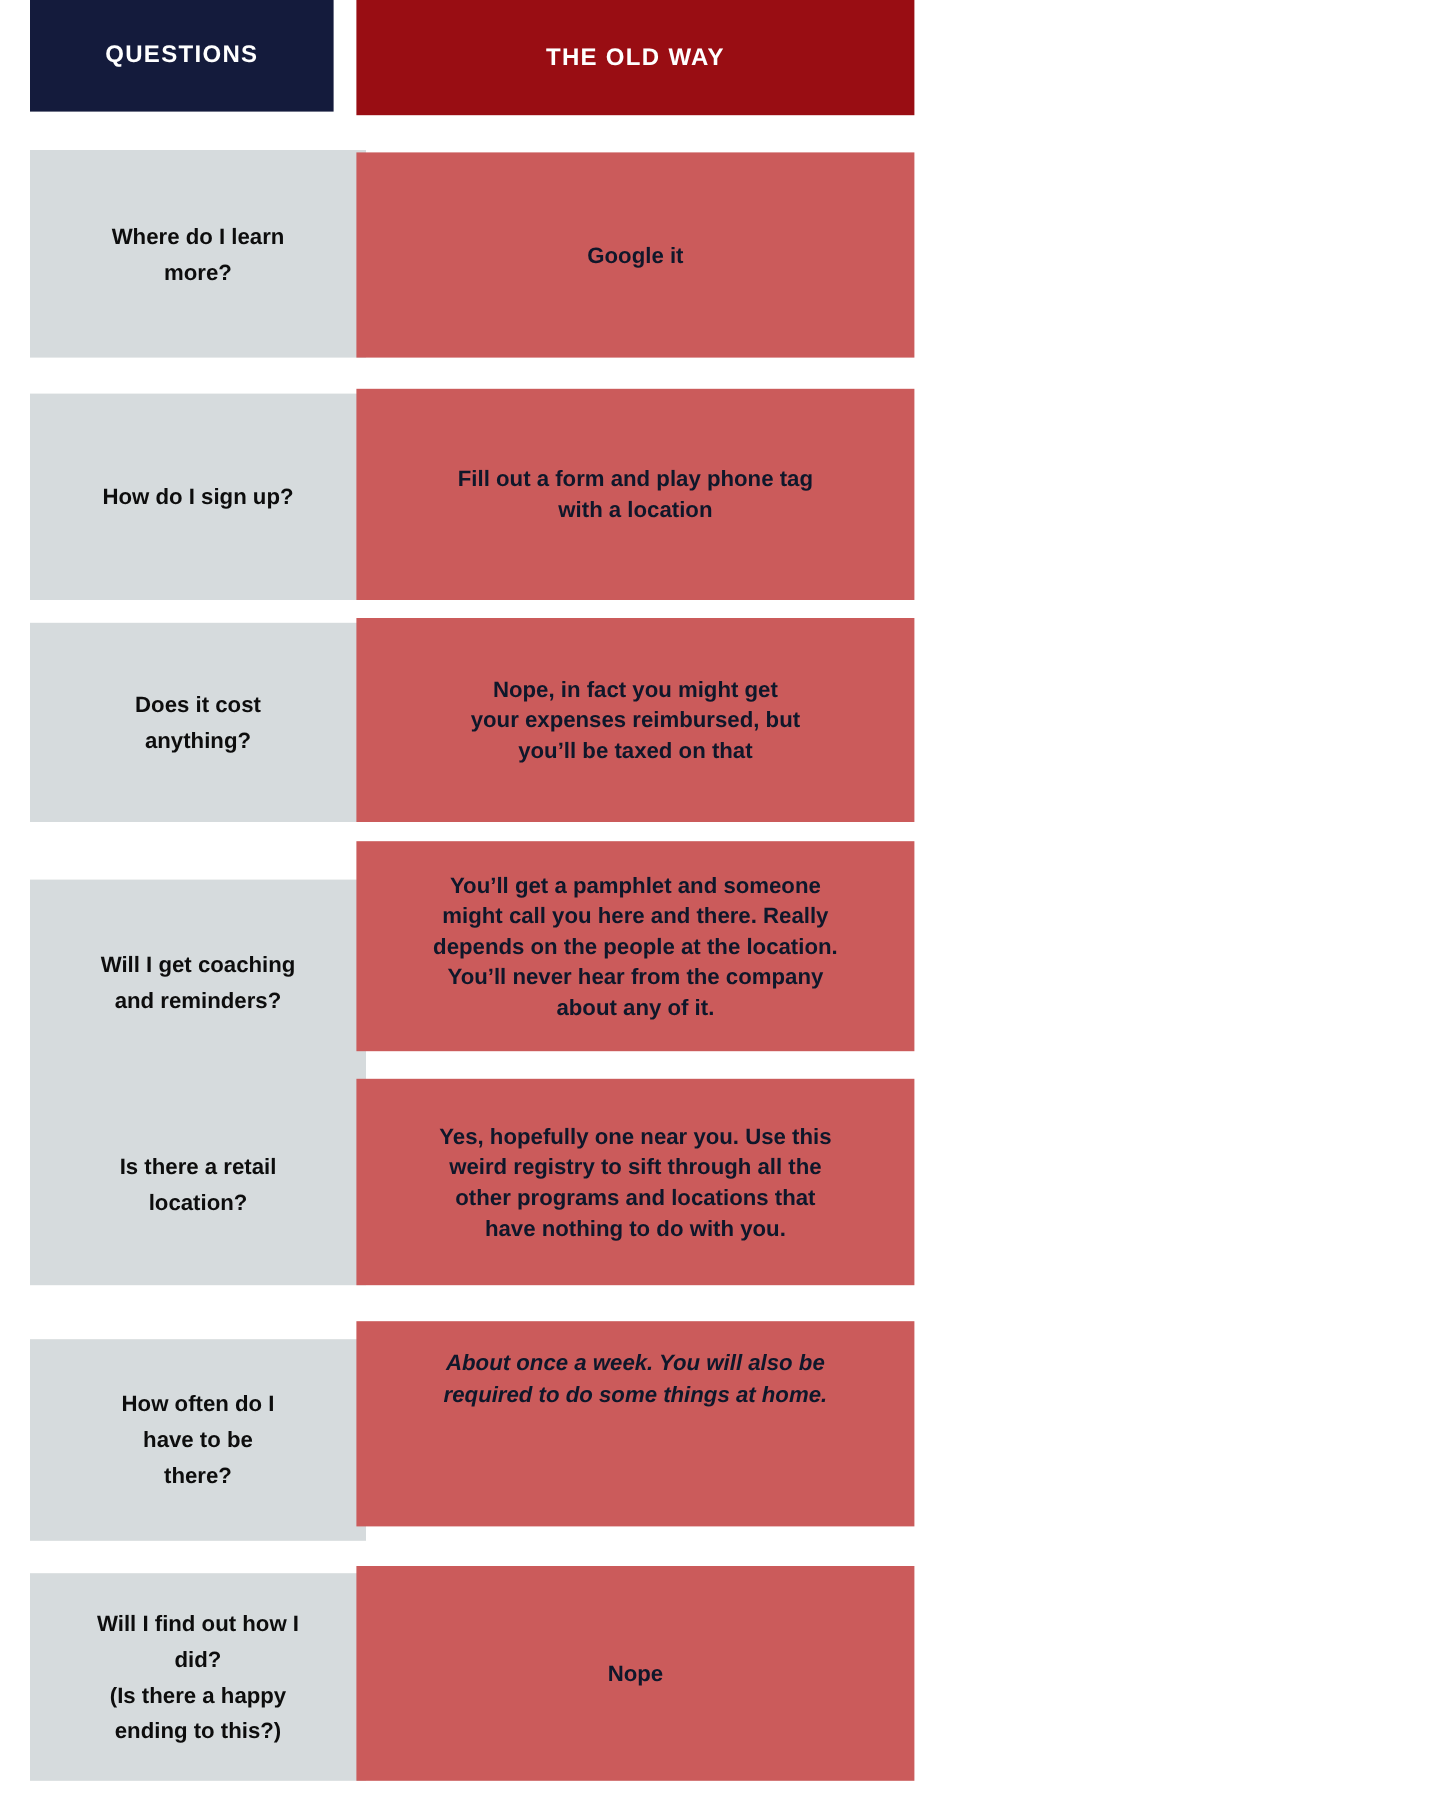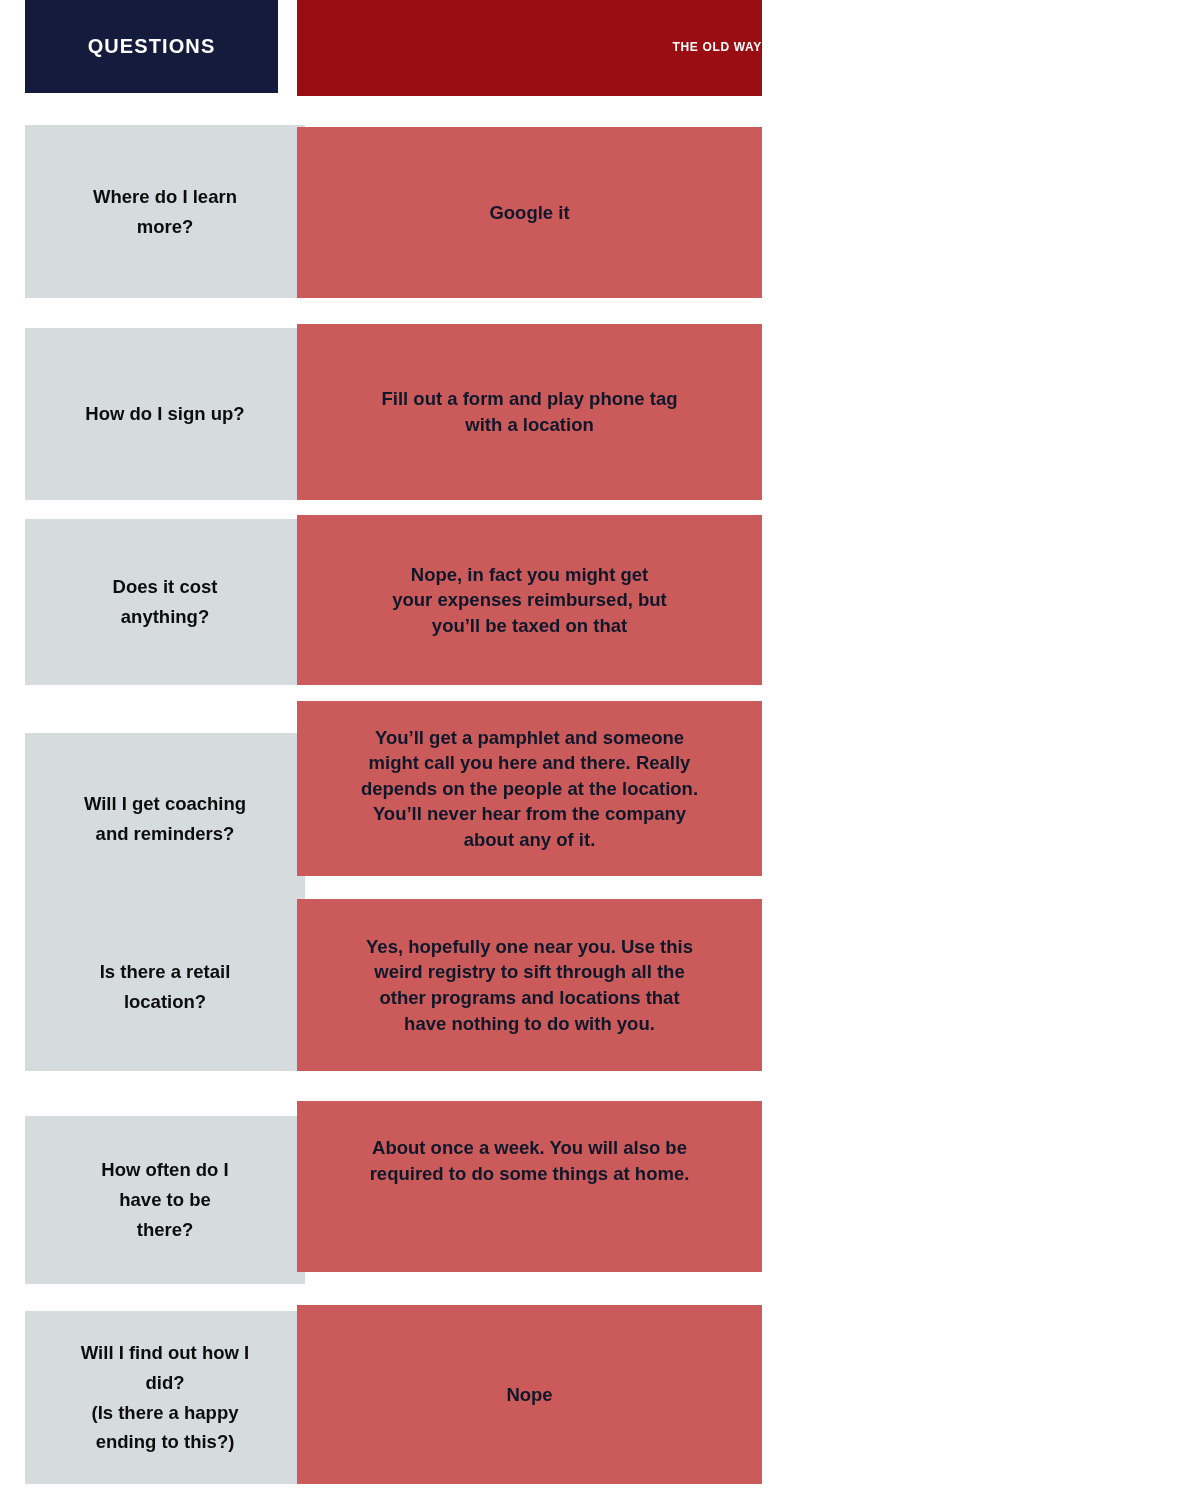--- a/index.html
+++ b/index.html
@@ -50,22 +50,21 @@
     height: 93px;
     background: #141b3c;
     font-size: 20px;
   }
   .hdr-oldway {
     left: 297px;
     top: 0px;
     width: 465px;
     height: 96px;
     background: #990d13;
-    font-size: 12px;
-    justify-content: flex-end;
+    font-size: 20px;
   }
 
   
   .row {
     position: absolute;
     left: 0;
     width: 790px;
   }
   .cell {
     position: absolute;
@@ -175,21 +174,21 @@
 have nothing to do with you.</span>
     </div>
   </div>
 
   <div class="row" style="top:1104px; height:168px;">
     <div class="cell q-cell va-center" style="top:12px; height:168px;">
       <span class="cell-text">How often do I
 have to be
 there?</span>
     </div>
-    <div class="cell a-cell va-upper" style="top:-3px; height:171px; padding-top:34px;">
+    <div class="cell a-cell va-upper" style="top:-3px; height:171px; padding-top:22px;font-style:italic;">
       <span class="cell-text">About once a week. You will also be
 required to do some things at home.</span>
     </div>
   </div>
 
   <div class="row" style="top:1311px; height:173px;">
     <div class="cell q-cell va-center" style="top:0px; height:173px;">
       <span class="cell-text">Will I find out how I
 did?
 (Is there a happy

